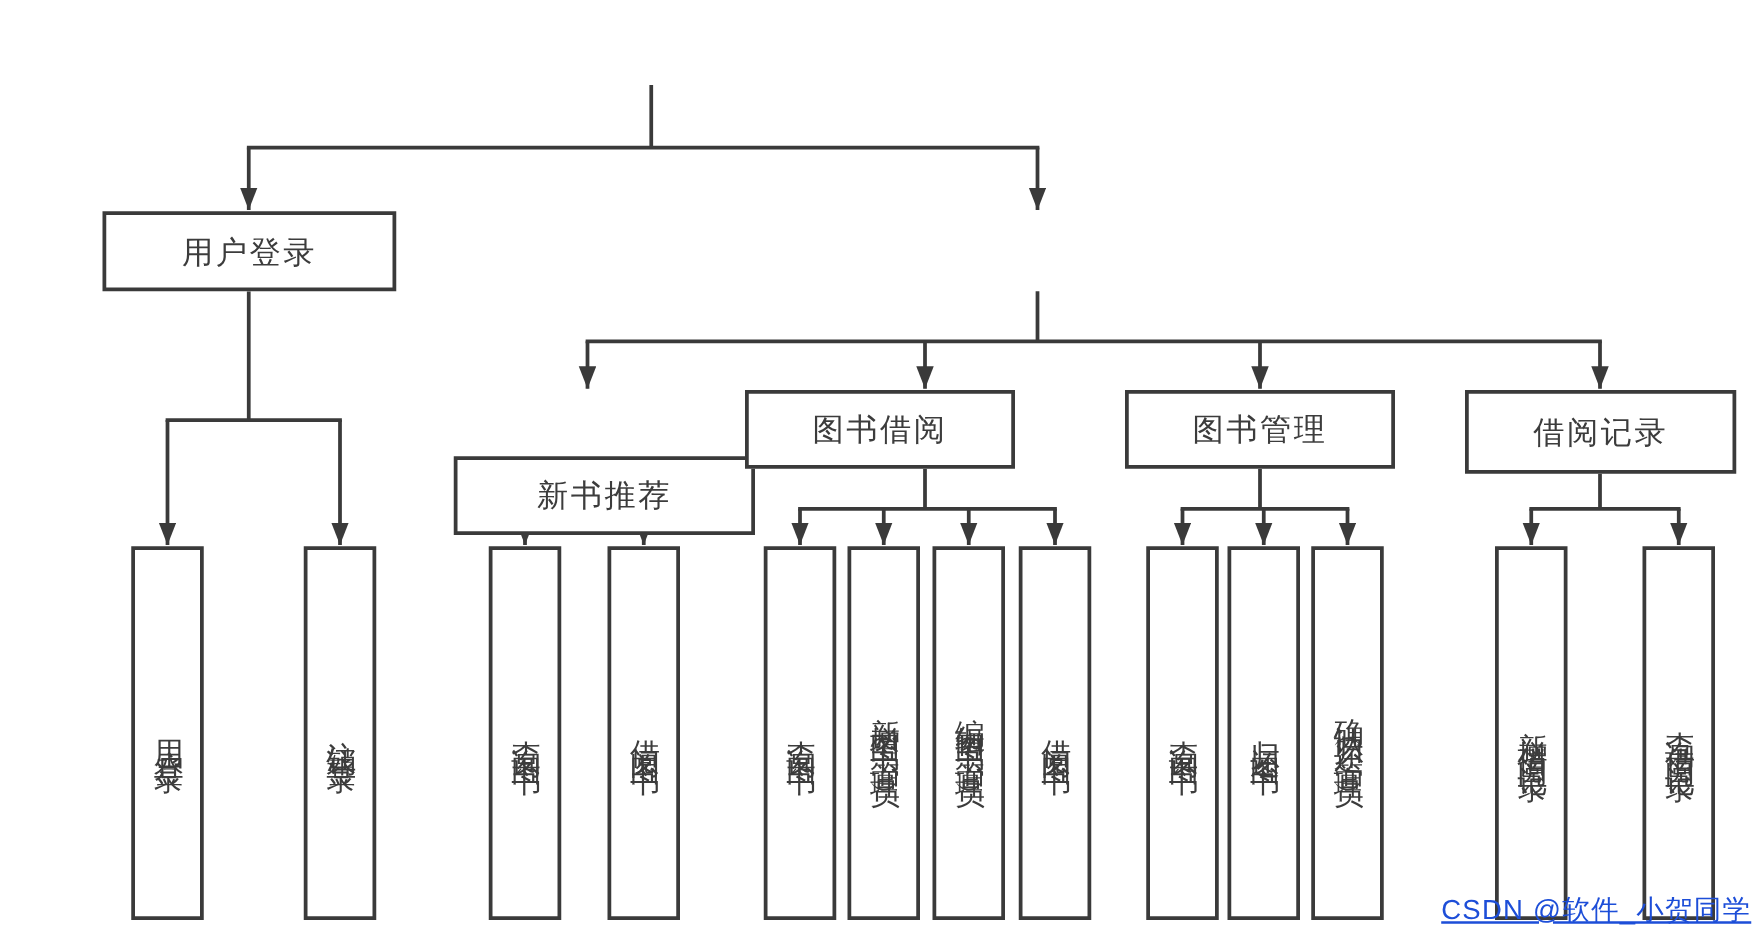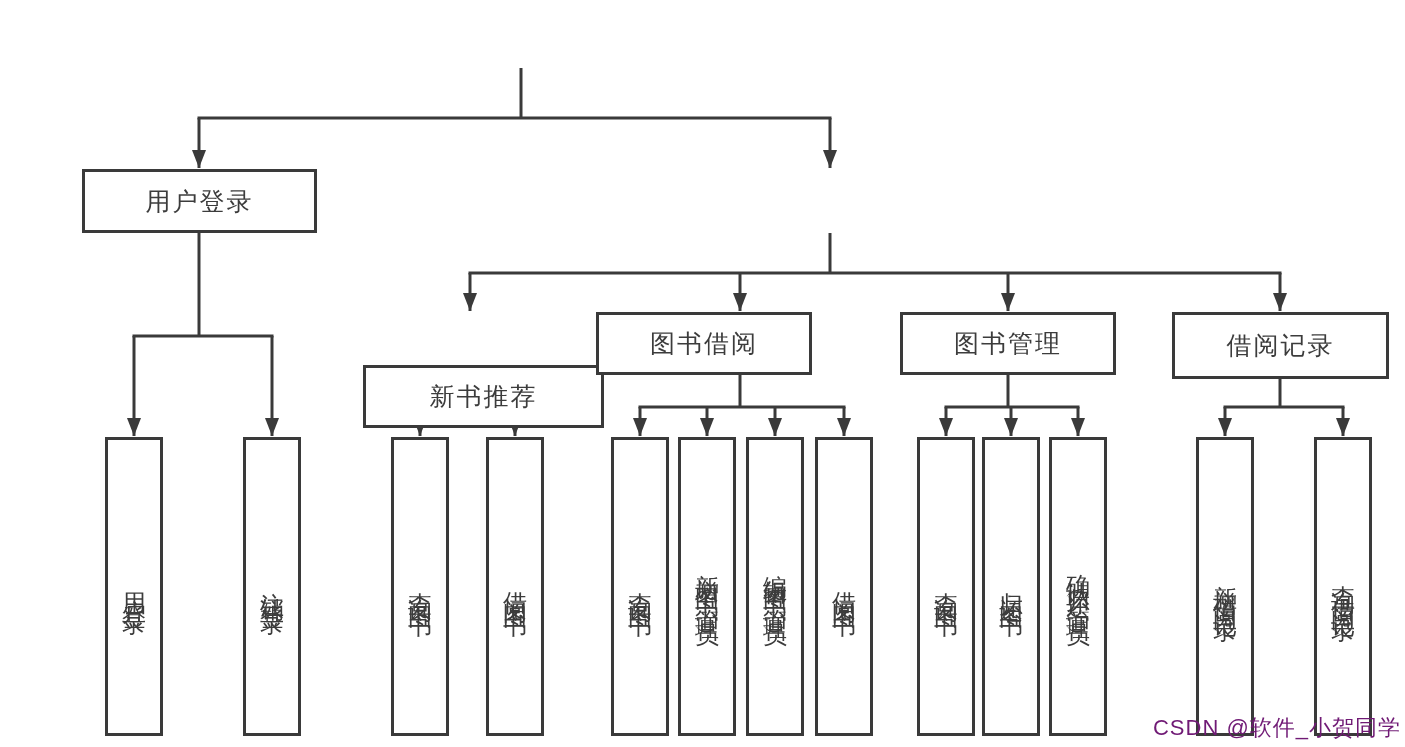--- a/index.html
+++ b/index.html
@@ -26,23 +26,24 @@
   .vtext{
     writing-mode:vertical-rl;
     letter-spacing:7px;
     line-height:1;
   }
   .watermark{
     position:absolute;
     right:4px;top:713px;
     font-size:22px;
     letter-spacing:1px;
-    color:#701a75;
+    color:#1d4ed8;
     z-index:5;
     white-space:nowrap;
+    text-decoration:underline;
   }
 </style>
 </head>
 <body>
 
 <div class="canvas">
 
   <svg class="connectors" width="1405" height="747" aria-hidden="true">
     <defs>
       <marker id="arw" markerUnits="userSpaceOnUse" markerWidth="20" markerHeight="16" refX="18" refY="7" orient="auto">

